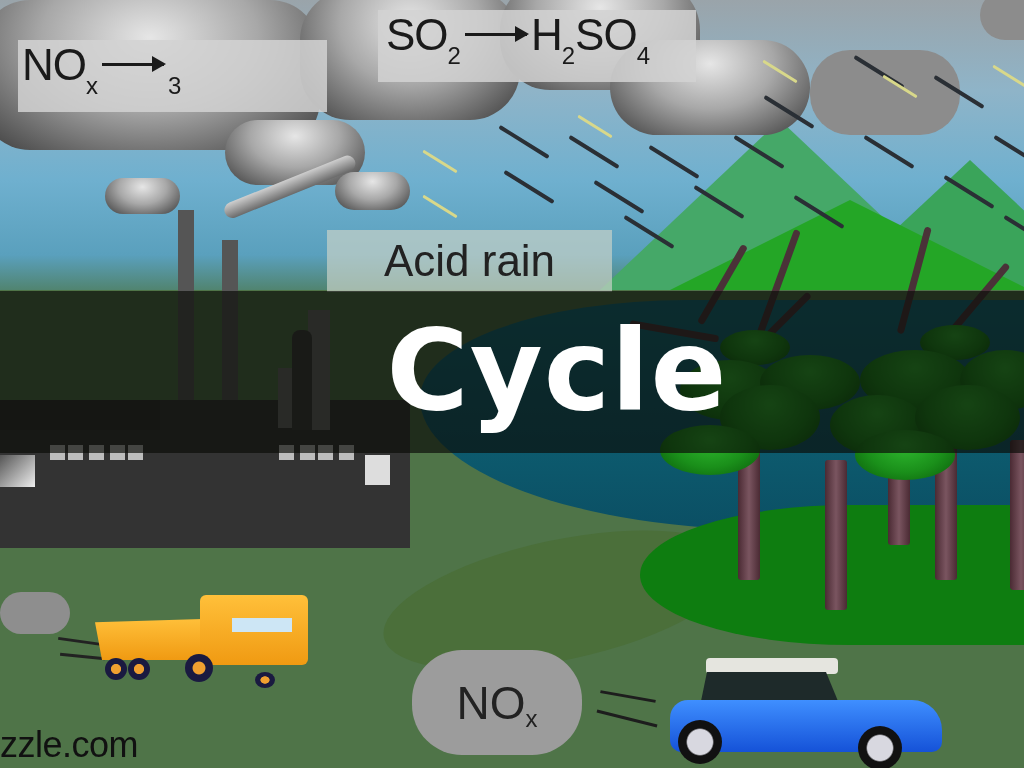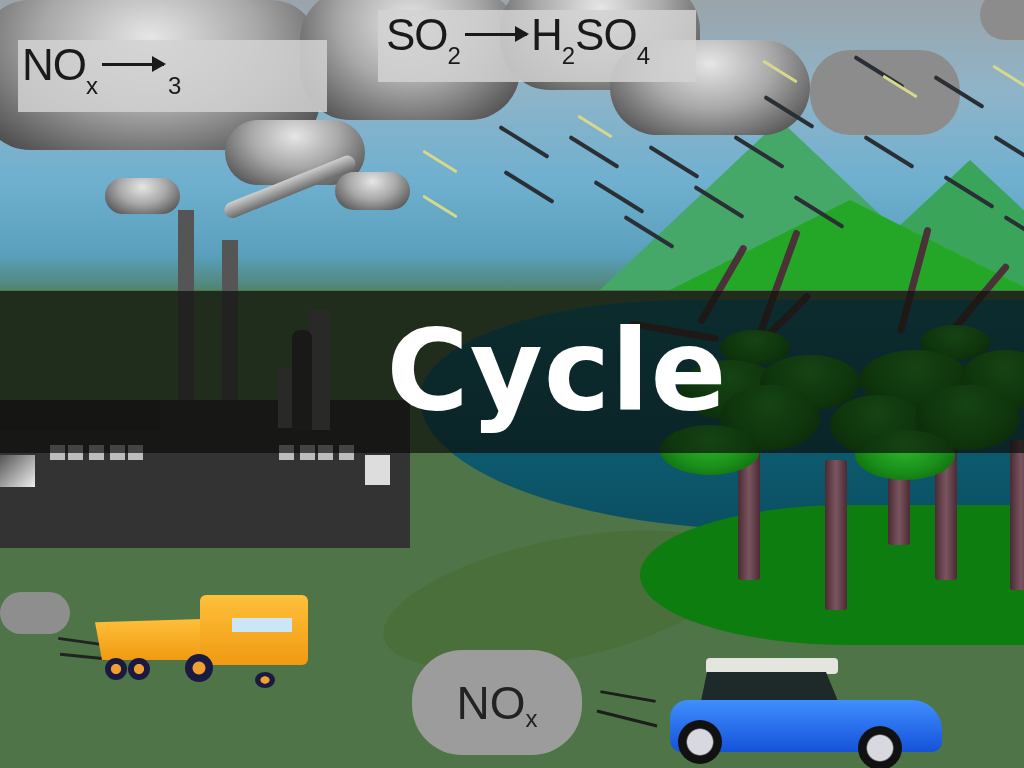--- a/index.html
+++ b/index.html
@@ -109,20 +109,23 @@
   <div class="label-box" style="left:378px;top:10px;width:310px;height:72px;padding-left:8px;">
     <span class="main">SO</span>
     <span class="sub">2</span>
     <span class="arrow"></span>
     <span class="main">H</span>
     <span class="sub">2</span>
     <span class="main">SO</span>
     <span class="sub">4</span>
   </div>
 
+  <div class="acid-box">
+    <span>Acid rain</span>
+  </div>
 
   <div class="stack" style="left:178px;top:210px;width:16px;height:200px;"></div>
   <div class="stack" style="left:222px;top:240px;width:16px;height:170px;"></div>
   <div class="smoke" style="left:225px;top:205px;width:140px;height:16px;transform:rotate(-22deg);transform-origin:left;"></div>
   <div class="factory"></div>
   <div class="fact-roof" style="left:0;"></div>
   <div class="fact-roof" style="left:45px;"></div>
   <div class="fact-roof" style="left:90px;"></div>
   <div class="tower" style="left:278px;top:368px;width:14px;height:60px;"></div>
   <div class="tower" style="left:308px;top:310px;width:22px;height:120px;"></div>
@@ -178,17 +181,18 @@
     <span class="sub">x</span>
   </div>
   <div style="position:absolute;left:600px;top:695px;width:56px;height:3px;background:#1d1d1d;transform:rotate(10deg);"></div>
   <div style="position:absolute;left:596px;top:717px;width:62px;height:3px;background:#1d1d1d;transform:rotate(14deg);"></div>
   <div style="position:absolute;left:706px;top:658px;width:132px;height:16px;background:#e5e5df;border-radius:4px;"></div>
   <div style="position:absolute;left:700px;top:672px;width:140px;height:34px;background:#1e2a2a;clip-path:polygon(5% 0,90% 0,100% 100%,0 100%);"></div>
   <div class="car-body" style="left:670px;top:700px;width:272px;height:52px;border-radius:18px 30px 10px 12px;"></div>
   <div class="wheel" style="left:678px;top:720px;width:44px;height:44px;background:radial-gradient(#d8d8e0 40%, #111 45%);"></div>
   <div class="wheel" style="left:858px;top:726px;width:44px;height:44px;background:radial-gradient(#d8d8e0 40%, #111 45%);"></div>
 
+  <div class="watermark">zzle.com</div>
 </div>
 
 <div class="title-band">
   <h1>Cycle</h1>
 </div>
 
 </body></html>

